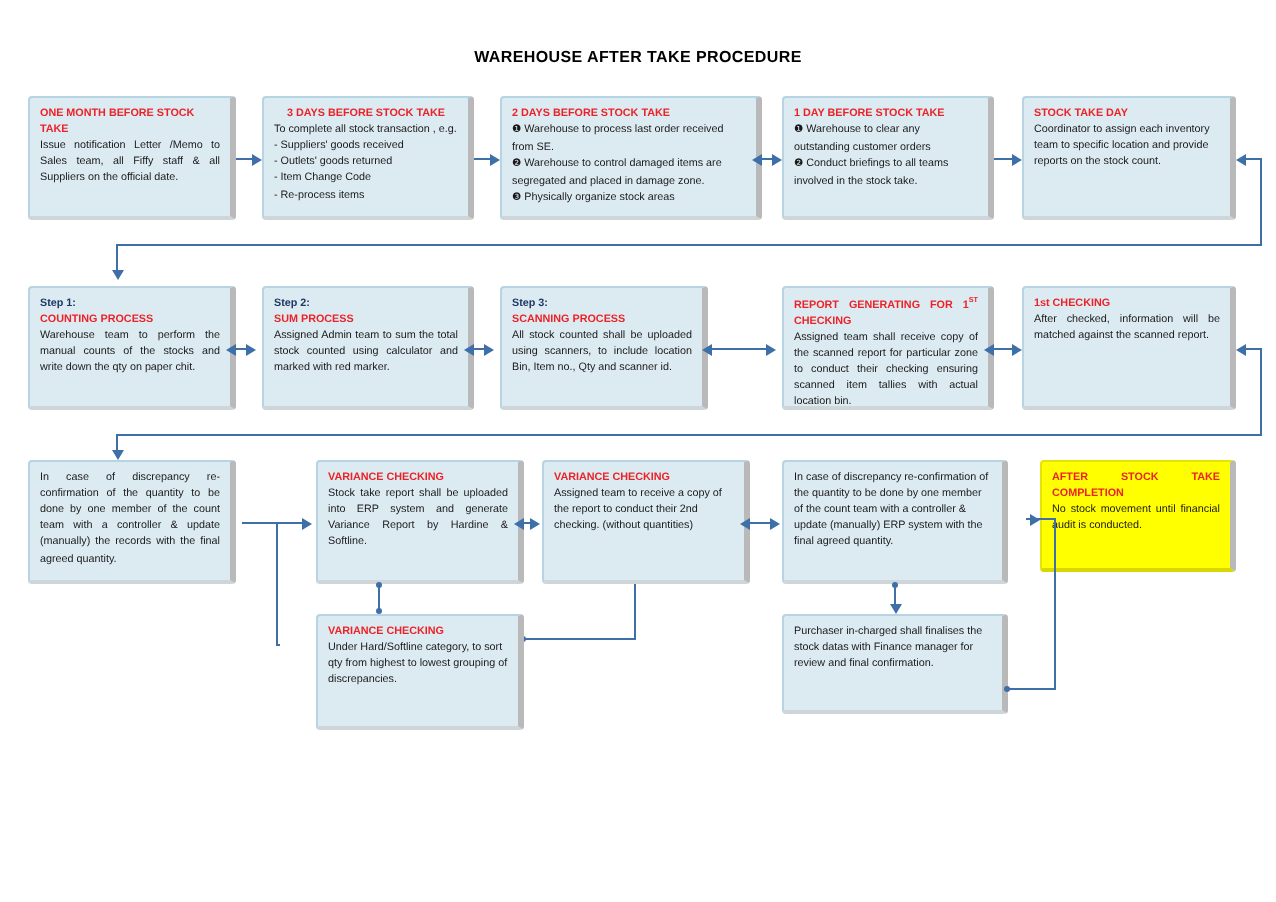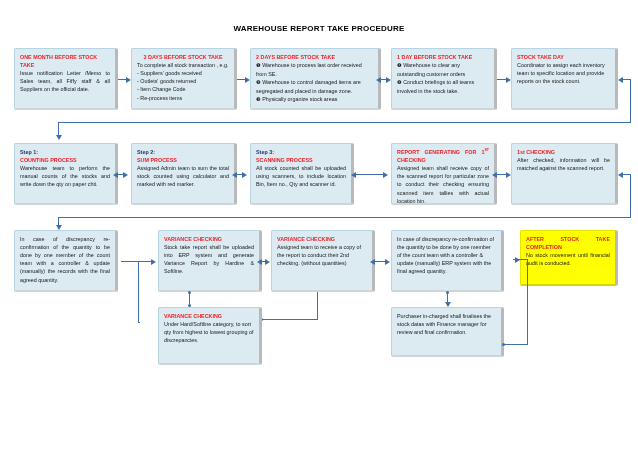--- a/index.html
+++ b/index.html
@@ -106,21 +106,21 @@
     height: 3px;
     border-radius: 50%;
     background: #3e6fa8;
   }
 </style>
 </head>
 <body>
 
 <div id="canvas">
 
-  <div id="title">WAREHOUSE REPORT TAKE PROCEDURE</div>
+  <div id="title">WAREHOUSE AFTER TAKE PROCEDURE</div>
 
   <div class="box" style="left:14px; top:48px; width:104px; height:62px;">
     <span class="hd">ONE MONTH BEFORE STOCK TAKE</span>
     <span class="bd just">Issue notification Letter /Memo to Sales team, all Fiffy staff &amp; all Suppliers on the official date.</span>
   </div>
 
   <div class="box" style="left:131px; top:48px; width:106px; height:62px;">
     <span class="hd" style="text-align:center">3 DAYS BEFORE STOCK TAKE</span>
     <span class="bd just">To complete all stock transaction , e.g.</span>
     <span class="bd">- Suppliers' goods received</span>

